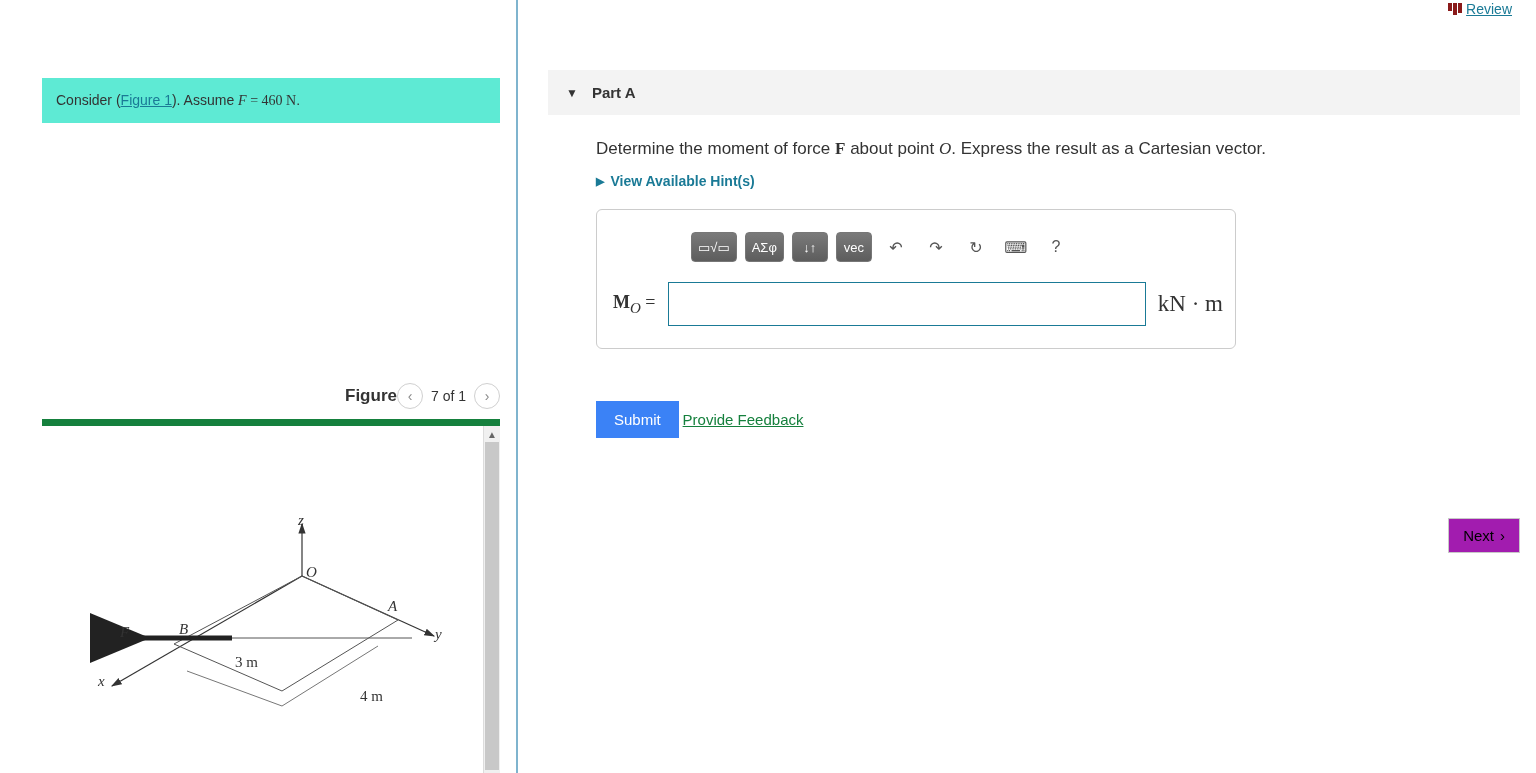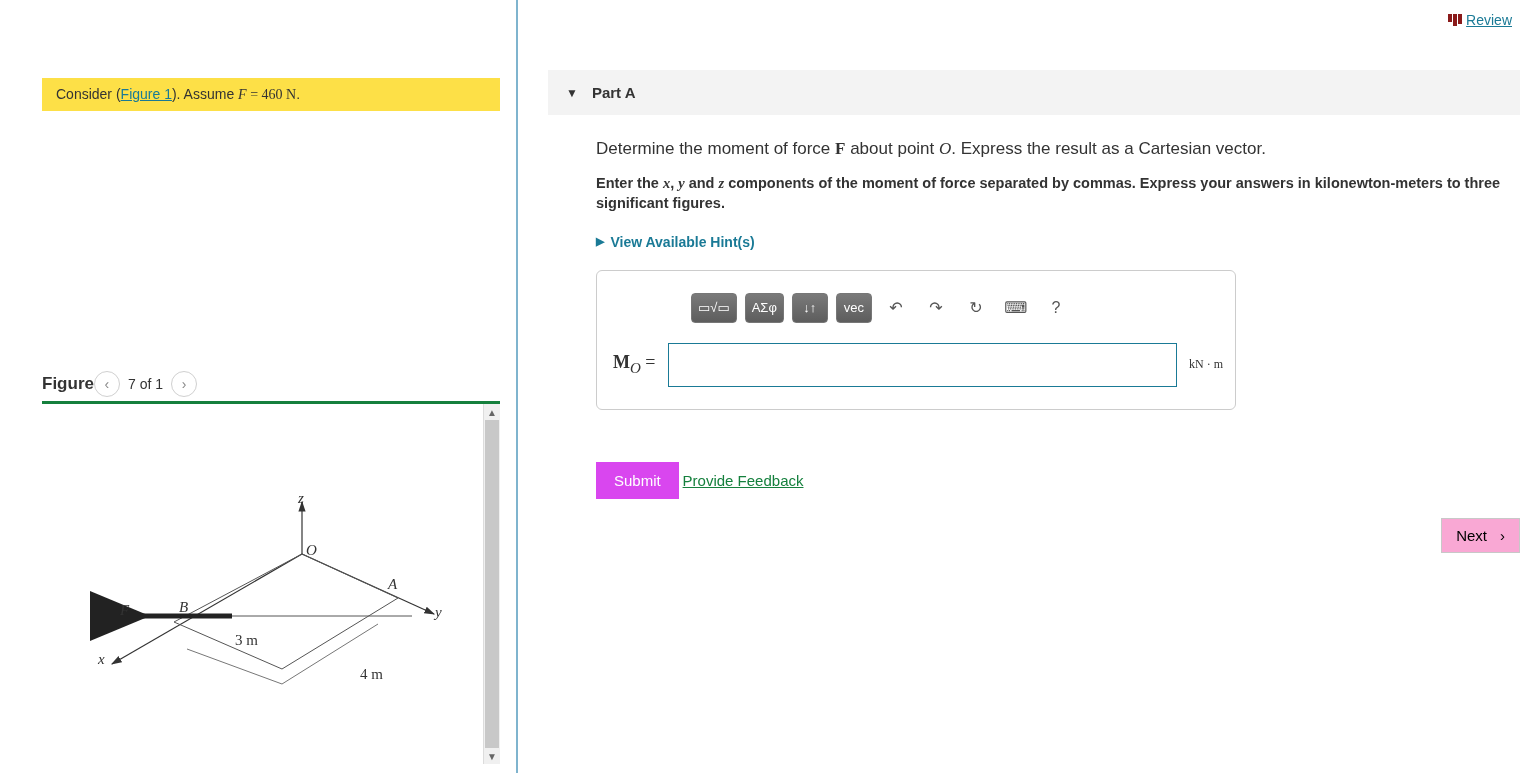--- a/index.html
+++ b/index.html
@@ -30,53 +30,53 @@
     background: #2a82ad;
     opacity: 0.6;
   }
   .right-col {
     flex: 1;
     padding: 0 16px 0 32px;
     position: relative;
   }
   .review-link {
     position: absolute;
-    top: 12px;
+    top: 1px;
     right: 24px;
     color: #1a7a96;
     text-decoration: underline;
     font-size: 14px;
     display: flex;
     align-items: center;
     gap: 4px;
   }
   .bars-icon {
     display: inline-flex;
     gap: 1px;
   }
   .bars-icon span {
     display: inline-block;
     width: 4px;
     background: #8a1a1a;
   }
   .intro-box {
     margin-top: 78px;
-    background: #fde047;
-    padding: 8px 14px;
+    background: #5eead4;
+    padding: 14px 14px;
     width: 458px;
   }
   .intro-box a { color: #1a7a96; text-decoration: underline; }
   .figure-header {
     margin-top: 260px;
     display: flex;
     align-items: center;
-    justify-content: flex-start;
+    justify-content: flex-end;
     width: 458px;
-    border-bottom: 3px solid #15803d;
-    padding-bottom: 4px;
+    border-bottom: 7px solid #15803d;
+    padding-bottom: 10px;
   }
   .figure-title { font-weight: bold; font-size: 17px; }
   .figure-pager { display: flex; align-items: center; gap: 8px; font-size: 14px; color: #333; }
   .circ-btn {
     width: 26px; height: 26px; border: 1px solid #d0d0d0; border-radius: 50%;
     display: flex; align-items: center; justify-content: center;
     color: #888; font-size: 14px; background: #fff;
   }
   .figure-area {
     display: flex;
@@ -152,46 +152,46 @@
   }
   .input-row { display: flex; align-items: center; gap: 12px; }
   .mo-label { font-family: 'Times New Roman', serif; font-size: 18px; white-space: nowrap; }
   .answer-input {
     flex: 1;
     height: 44px;
     border: 1px solid #1a7a96;
     padding: 4px 8px;
     font-size: 15px;
   }
-  .unit-label { font-family: 'Times New Roman', serif; font-size: 12px; white-space: nowrap; }
+  .unit-label { font-family: 'Times New Roman', serif; font-size: 23px; white-space: nowrap; }
   .submit-btn {
     margin-top: 18px;
     margin-left: 48px;
-    background: #d946ef;
+    background: #3b82f6;
     color: #fff;
     border: none;
     padding: 10px 18px;
     font-size: 15px;
   }
   .feedback-link {
     display: inline-block;
     margin-top: 62px;
     color: #15803d;
     text-decoration: underline;
     font-size: 15px;
   }
   .next-btn {
     position: absolute;
     right: 16px;
     top: 518px;
-    background: #f9a8d4;
+    background: #a21caf;
     border: 1px solid #c8c8c8;
     padding: 8px 14px;
     font-size: 15px;
-    display: flex; align-items: flex-end; gap: 13px;
+    display: flex; align-items: flex-end; gap: 6px;
   }
   .serif-i { font-family: 'Times New Roman', serif; font-style: italic; }
   .serif-b { font-family: 'Times New Roman', serif; font-weight: bold; }
   .rm { font-family: 'Times New Roman', serif; font-style: normal;}
   .diagram-label {
     position: absolute;
     font-family: 'Times New Roman', serif;
     font-style: italic;
     font-size: 15px;
     color: #333;
@@ -275,23 +275,20 @@
 
     <div class="part-header">
       <span class="caret-down">▼</span>
       <span>Part A</span>
     </div>
 
     <div class="question-block">
       <div class="question-line1">
         <span>Determine the moment of force </span><span class="serif-b">F</span><span> about point </span><span class="serif-i">O</span><span>. Express the result as a Cartesian vector.</span>
       </div>
-      <div class="question-line2">
-        <span>Enter the </span><span class="serif-i">x</span><span>, </span><span class="serif-i">y</span><span> and </span><span class="serif-i">z</span><span> components of the moment of force separated  by commas. Express your answers in kilonewton-meters to three significant figures.</span>
-      </div>
 
       <div class="hints-link">
         <span class="caret-right">▶</span>
         <span>View Available Hint(s)</span>
       </div>
 
       <div class="answer-box">
         <div class="toolbar-row">
           <div class="tb-btn">
               <span>▭√▭</span>

